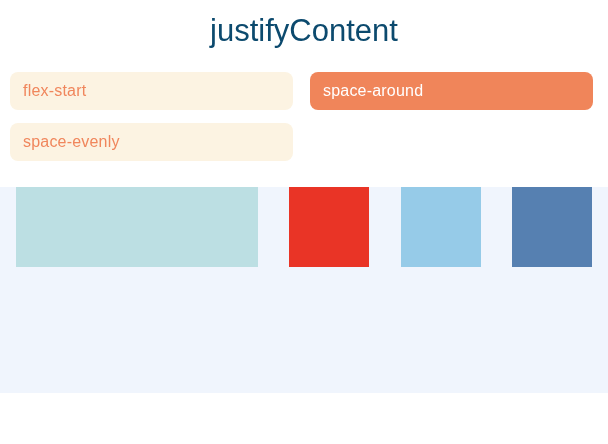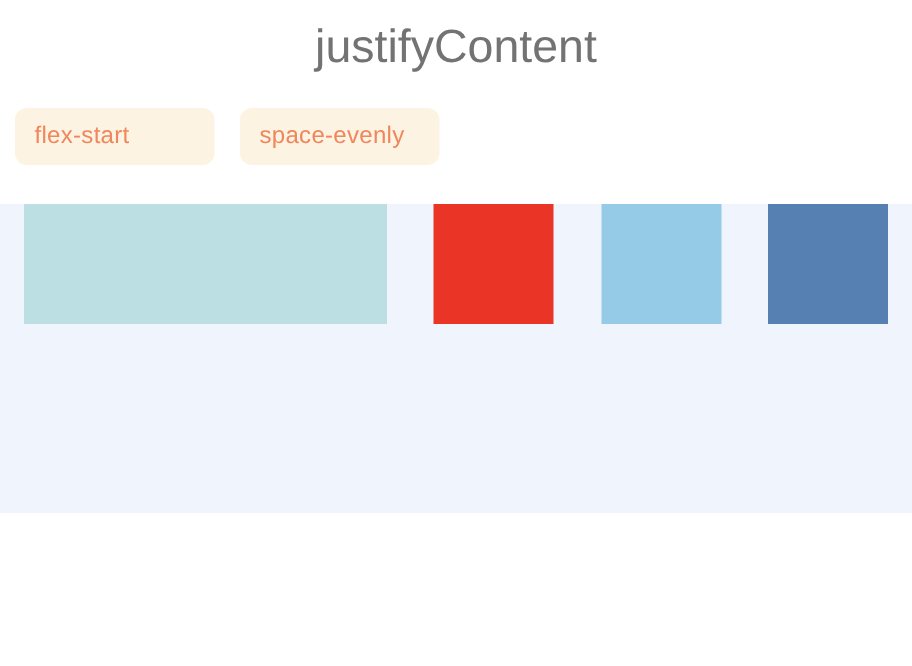--- a/index.html
+++ b/index.html
@@ -10,25 +10,25 @@
     background: #ffffff;
     font-family: "Liberation Sans", sans-serif;
     overflow: hidden;
   }
   .page-title {
     margin: 13px 0 23px 0;
     text-align: center;
     font-size: 31px;
     line-height: 36px;
     font-weight: 400;
-    color: #737373;
+    color: #0c4a6e;
   }
   .options-grid {
     display: grid;
-    grid-template-columns: 1fr 1fr 1fr 1fr;
+    grid-template-columns: 1fr 1fr;
     column-gap: 17px;
     row-gap: 13px;
     padding: 0 15px 0 10px;
   }
   .option-button {
     height: 38px;
     border-radius: 8px;
     background: var(--button-bg, #FCF3E2);
     display: flex;
     align-items: center;
@@ -68,20 +68,23 @@
 </style>
 </head>
 <body>
 
 <div class="page-title">justifyContent</div>
 
 <div class="options-grid">
   <div class="option-button">
     <span class="label">flex-start</span>
   </div>
+  <div class="option-button selected">
+    <span class="label">space-around</span>
+  </div>
   <div class="option-button">
     <span class="label">space-evenly</span>
   </div>
 </div>
 
 <div class="preview" style="background-color: rgb(240, 245, 253);">
   <div class="box box-wide" style="background-color: rgb(188, 223, 227);"></div>
   <div class="box" style="background-color: rgb(233, 52, 38);"></div>
   <div class="box" style="background-color: rgb(150, 203, 232);"></div>
   <div class="box" style="background-color: rgb(86, 128, 177);"></div>

